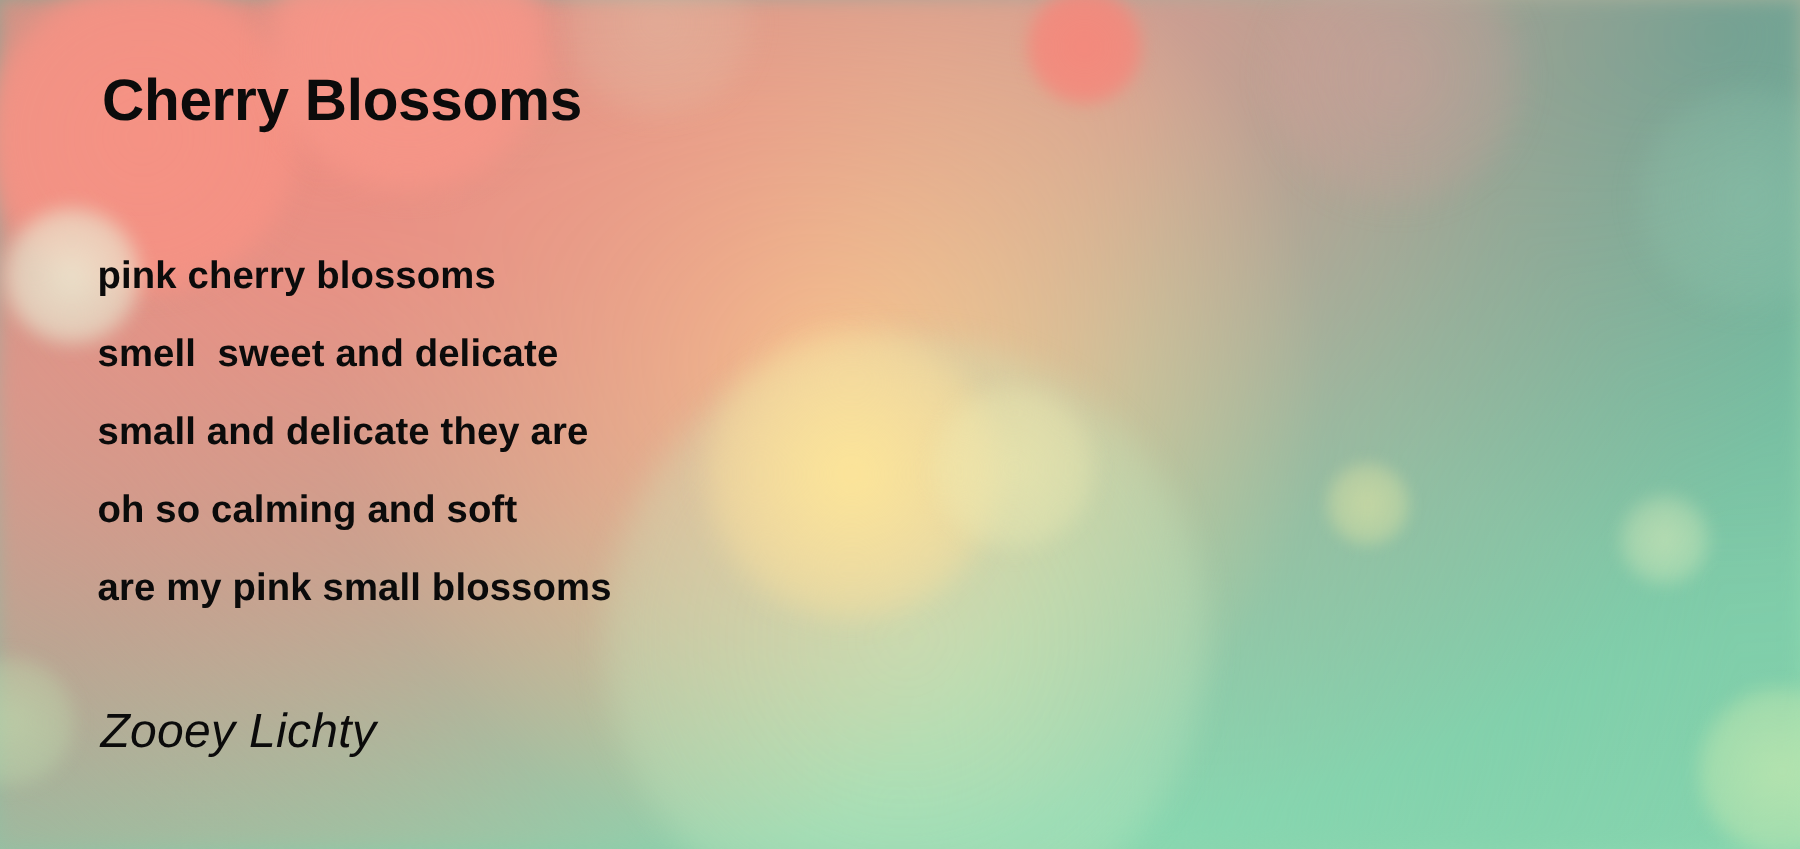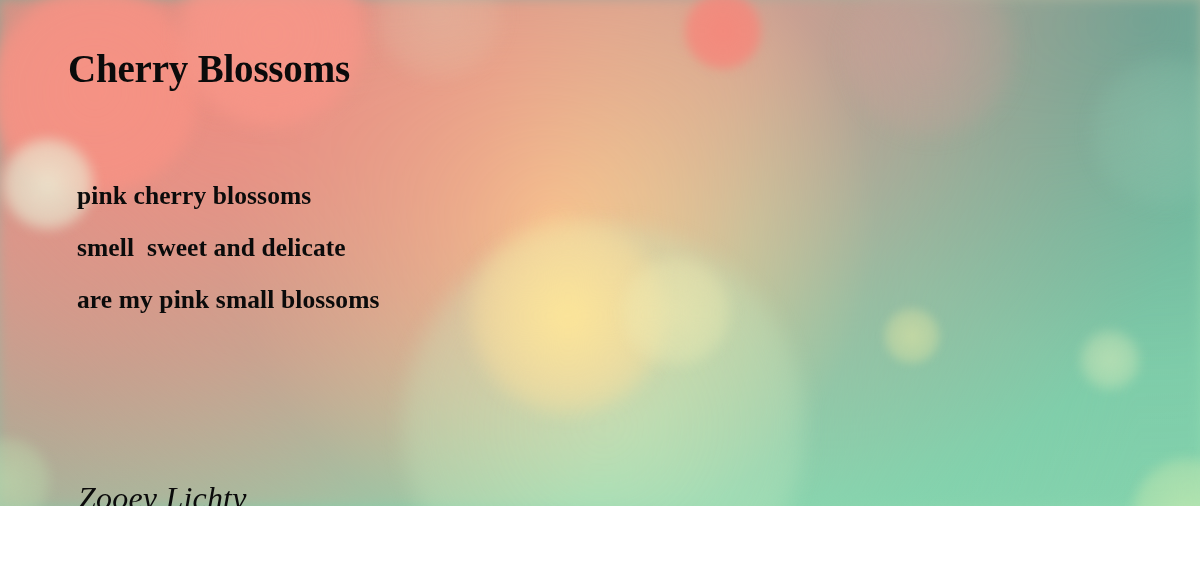--- a/index.html
+++ b/index.html
@@ -5,23 +5,23 @@
 <style>
   html, body {
     margin: 0;
     padding: 0;
     background: #ffffff;
   }
 
   .poem-card {
     position: relative;
     width: 1200px;
-    height: 506px;
+    height: 566px;
     overflow: hidden;
-    font-family: Liberation Serif, serif;
+    font-family: Liberation Sans, sans-serif;
     
     background:
       linear-gradient(160deg,
         #9aa090 0%,
         #a8a396 14%,
         #b9a597 26%,
         #9fb29c 44%,
         #8ecaa8 66%,
         #8bd6ae 84%,
         #8ad8b0 100%);
@@ -70,39 +70,39 @@
     font-weight: bold;
     letter-spacing: -0.2px;
     color: #0b0b0b;
     white-space: pre;
   }
 
   .poem-body {
     position: absolute;
     left: 65px;
     top: 158px;
-    margin: 12px;
+    margin: 0;
     padding: 0;
     list-style: none;
   }
 
   .poem-line {
     font-size: 25.5px;
     font-weight: bold;
     color: #0b0b0b;
     line-height: 52px;
     white-space: pre;
     letter-spacing: 0.1px;
   }
 
   .poem-author {
     position: absolute;
     left: 66px;
     top: 468px;
-    margin: 12px;
+    margin: 1px;
     font-size: 32px;
     font-style: italic;
     font-weight: normal;
     color: #0b0b0b;
     white-space: pre;
     letter-spacing: 0.2px;
   }
 </style>
 </head>
 <body>
@@ -170,19 +170,21 @@
                 filter: blur(9px);"></div>
   </div>
 
   <div class="content">
 
     <h1 class="poem-title">Cherry Blossoms</h1>
 
     <div class="poem-body">
       <div class="poem-line">pink cherry blossoms</div>
       <div class="poem-line">smell  sweet and delicate</div>
+      <div class="poem-line">small and delicate they are</div>
+      <div class="poem-line">oh so calming and soft</div>
       <div class="poem-line">are my pink small blossoms</div>
     </div>
 
     <div class="poem-author">Zooey Lichty</div>
 
   </div>
 </div>
 
 </body></html>

